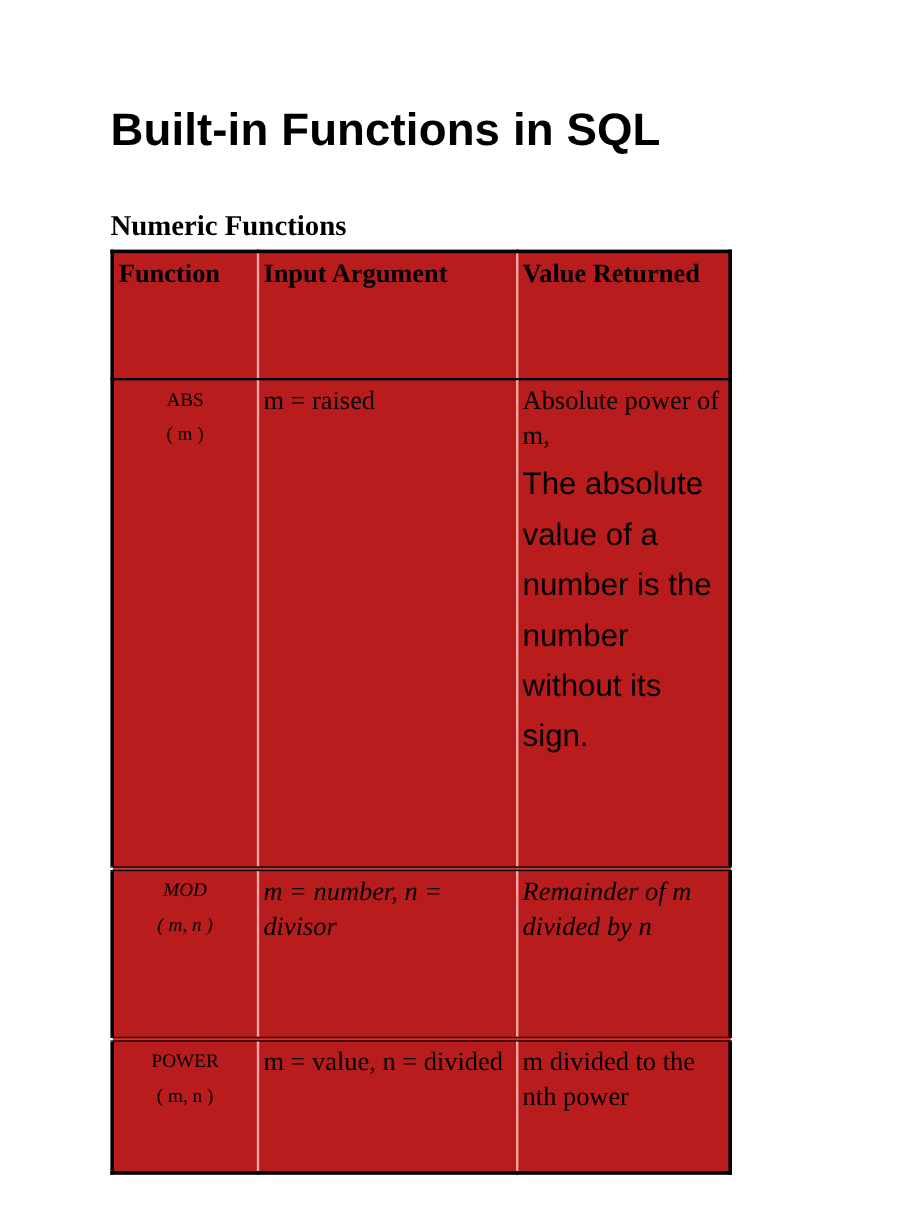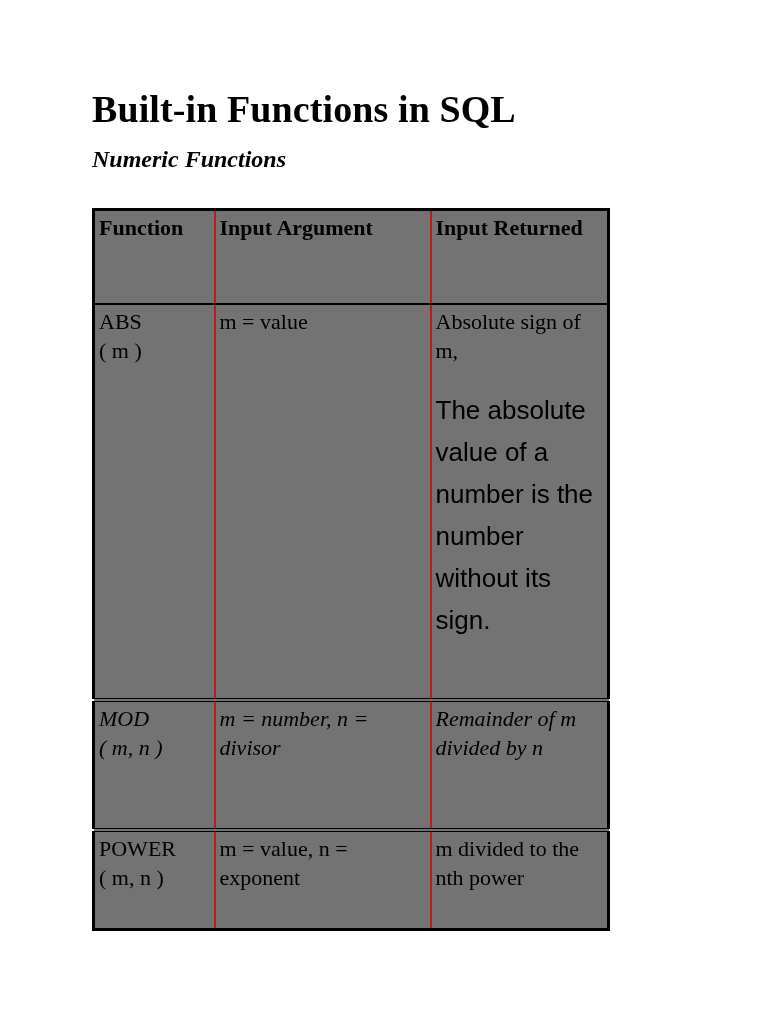--- a/index.html
+++ b/index.html
@@ -24,39 +24,38 @@
     box-sizing: border-box;
     padding: 0;
   }
 
   
   .doc-title {
     position: absolute;
     left: 92px;
     top: 86px;
     margin: 0;
-    font-family: Liberation Serif, serif;
+    font-family: Liberation Sans, sans-serif;
     font-weight: bold;
     font-size: 38px;
     line-height: 46px;
     letter-spacing: 0.1px;
     white-space: nowrap;
   }
 
   .doc-subtitle {
     position: absolute;
     left: 92px;
-    top: 144px;
+    top: 174px;
     margin: 0;
     font-family: "Liberation Serif", "DejaVu Serif", serif;
     font-weight: bold;
     font-size: 24px;
     line-height: 30px;
     white-space: nowrap;
-    font-style: italic;
   }
 
   
   .fn-table-wrap {
     position: absolute;
     left: 92px;
     top: 208px;
     width: 515px;
   }
 
@@ -68,29 +67,29 @@
     background: #ffffff;
   }
 
   table.fn-table col.c-fn   { width: 121px; }
   table.fn-table col.c-arg  { width: 216px; }
   table.fn-table col.c-val  { width: 178px; }
 
   table.fn-table th,
   table.fn-table td {
     border-left: 2px solid #000000;
-    border-right: 2px solid #b91c1c;
-    padding: 2px 4px 2px 4px;
+    border-right: 2px solid #fca5a5;
+    padding: 2px 4px 14px 4px;
     vertical-align: top;
     text-align: left;
     font-size: 22px;
     line-height: 29px;
     font-family: "Liberation Serif", "DejaVu Serif", serif;
     font-weight: normal;
-    background: #737373;
+    background: #b91c1c;
   }
 
   
   table.fn-table thead th {
     font-weight: bold;
     font-size: 22px;
     line-height: 30px;
     border-bottom: 2px solid #000000;
     height: 88px;
   }
@@ -119,43 +118,44 @@
     margin-left: 36px;
   }
 
   td.cell-mid {
     vertical-align: middle;
   }
 
   .fn-name {
     display: block;
     white-space: pre-line;
-    font-size: 22px;
-    line-height: 29px;
+    font-size: 16px;
+    line-height: 29px;
+    text-align: center;
   }
 
   .arg-text {
     display: block;
     font-size: 22px;
     line-height: 29px;
   }
 
   .val-text {
     display: block;
     font-size: 22px;
     line-height: 29px;
     margin: 0;
   }
 
   
   .val-text.sans {
     font-family: "Liberation Sans", "DejaVu Sans", sans-serif;
     font-size: 26px;
     line-height: 42px;
-    margin-top: 24px;
+    margin-top: 5px;
   }
 </style>
 </head>
 <body>
 
 <div class="page">
 
   <h1 class="doc-title">Built-in Functions in SQL</h1>
 
   <h2 class="doc-subtitle">Numeric Functions</h2>
@@ -165,36 +165,36 @@
       <colgroup>
         <col class="c-fn">
         <col class="c-arg">
         <col class="c-val">
       </colgroup>
 
       <thead>
         <tr>
           <th class="th-function">Function</th>
           <th class="th-input">Input Argument</th>
-          <th class="th-value">Input Returned</th>
+          <th class="th-value">Value Returned</th>
         </tr>
       </thead>
 
       <tbody>
 
         <tr class="row-abs">
           <td class="cell-mid">
             <span class="fn-name">ABS
 ( m )</span>
           </td>
           <td class="cell-mid">
-            <span class="arg-text">m = value</span>
-          </td>
-          <td>
-            <p class="val-text">Absolute sign of m,</p>
+            <span class="arg-text">m = raised</span>
+          </td>
+          <td>
+            <p class="val-text">Absolute power of m,</p>
             <p class="val-text sans">The absolute value of a number is the number without its sign.</p>
           </td>
         </tr>
 
         <tr class="row-mod">
           <td>
             <span class="fn-name">MOD
 ( m, n )</span>
           </td>
           <td>
@@ -204,21 +204,21 @@
             <p class="val-text">Remainder of m divided by n</p>
           </td>
         </tr>
 
         <tr class="row-power">
           <td>
             <span class="fn-name">POWER
 ( m, n )</span>
           </td>
           <td>
-            <span class="arg-text">m = value, n = exponent</span>
+            <span class="arg-text">m = value, n = divided</span>
           </td>
           <td>
             <p class="val-text">m divided to the nth power</p>
           </td>
         </tr>
 
       </tbody>
     </table>
   </div>
 

